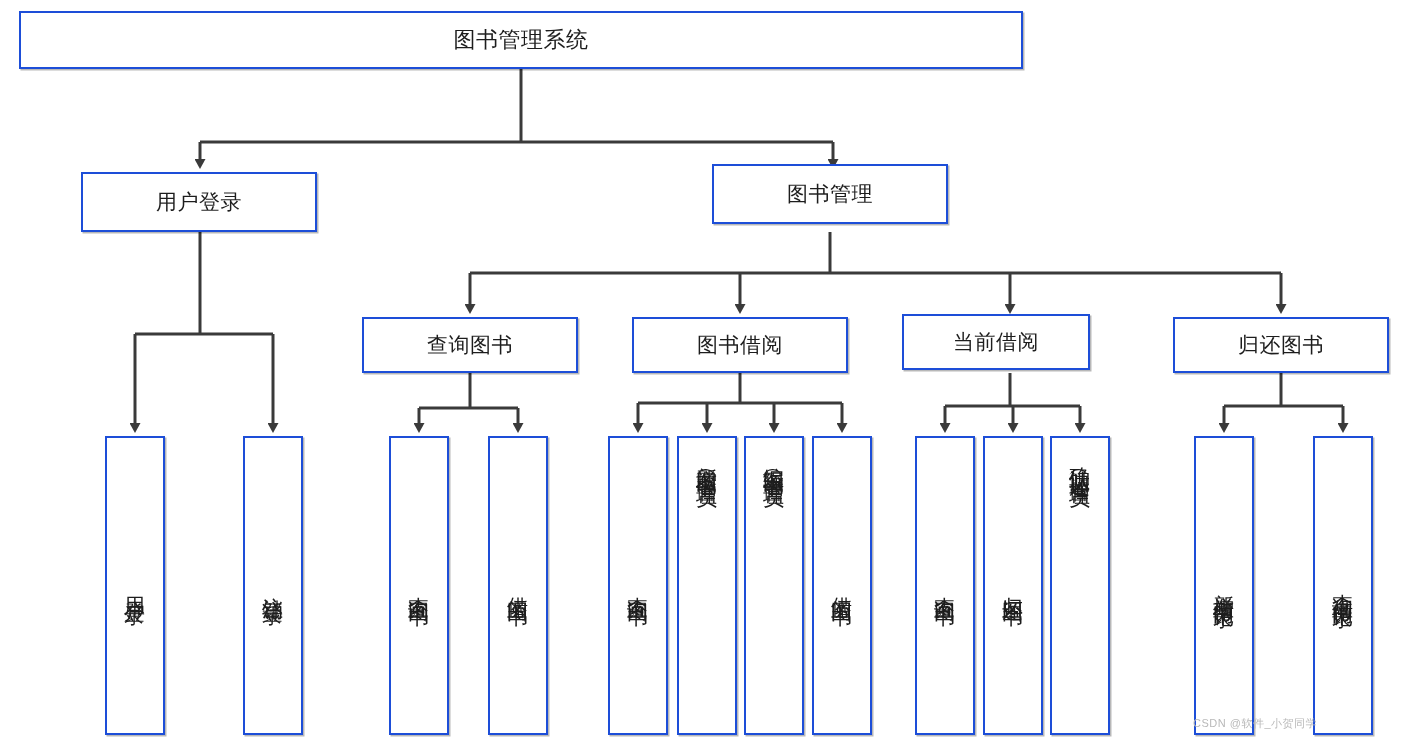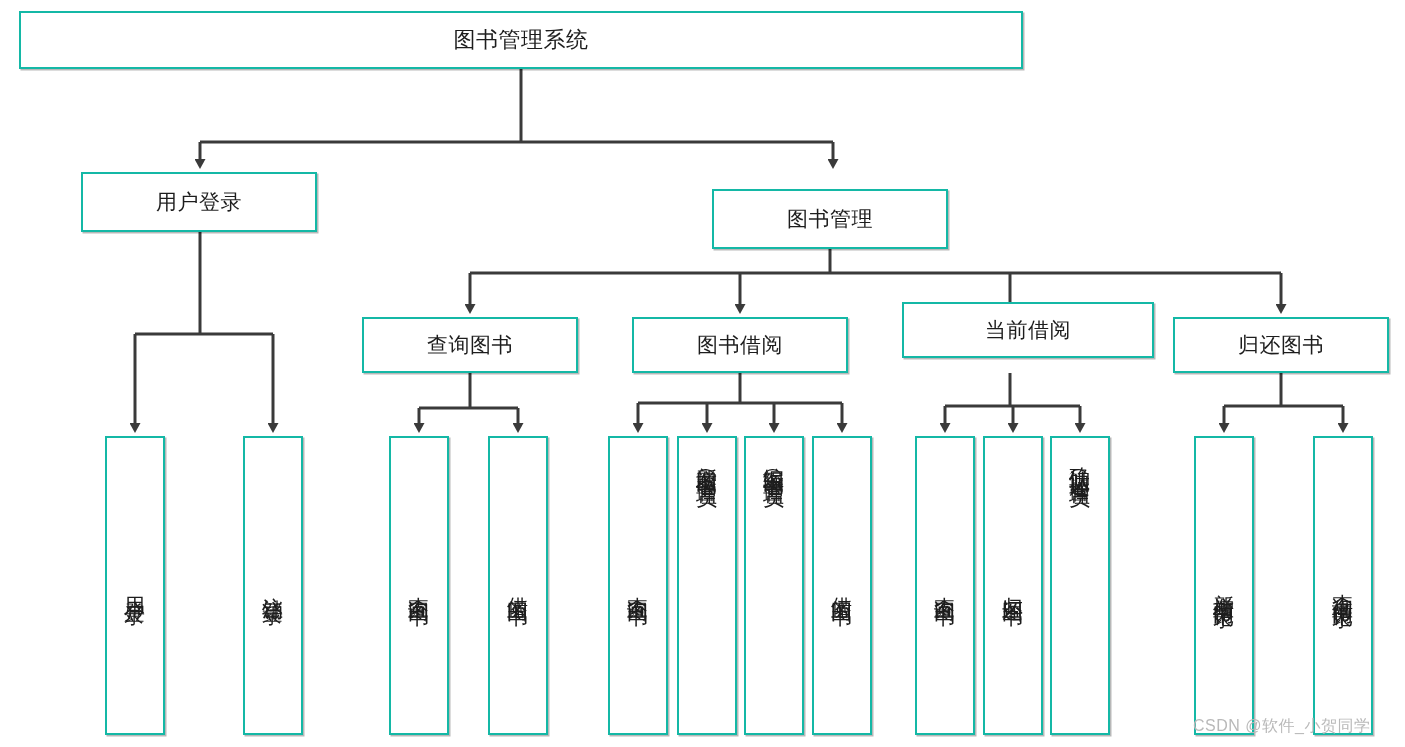--- a/index.html
+++ b/index.html
@@ -23,21 +23,21 @@
     left: 0;
     top: 0;
     width: 1405px;
     height: 747px;
     pointer-events: none;
   }
   .node {
     position: absolute;
     box-sizing: border-box;
     background: #ffffff;
-    border: 2px solid #14b8a6;
+    border: 2px solid #1d4ed8;
     display: flex;
     align-items: center;
     justify-content: center;
     box-shadow: 1.5px 1.5px 0 rgba(0,0,0,0.28);
   }
   .node .label {
     color: #1d1d1d;
     text-align: center;
     line-height: 1.18;
     letter-spacing: 0.5px;
@@ -60,21 +60,21 @@
     letter-spacing: 3px;
     line-height: 1;
     white-space: nowrap;
   }
   .node.vertical.centered {
     align-items: center;
     padding-top: 0;
   }
   .watermark {
     position: absolute;
-    font-size: 16px;
+    font-size: 11px;
     color: #b9b9b9;
     white-space: nowrap;
     letter-spacing: 0.5px;
   }
 </style>
 </head>
 <body>
 
 <div id="diagram-canvas">
 
@@ -128,31 +128,31 @@
     </g>
   </svg>
 
   <div class="node root horizontal" style="left:19px; top:11px; width:1004px; height:58px;">
     <span class="label">图书管理系统</span>
   </div>
 
   <div class="node horizontal" style="left:81px; top:172px; width:236px; height:60px;">
     <span class="label">用户登录</span>
   </div>
-  <div class="node horizontal" style="left:712px; top:189px; width:236px; height:60px;">
+  <div class="node horizontal" style="left:712px; top:164px; width:236px; height:60px;">
     <span class="label">图书管理</span>
   </div>
 
   <div class="node horizontal" style="left:362px; top:317px; width:216px; height:56px;">
     <span class="label">查询图书</span>
   </div>
   <div class="node horizontal" style="left:632px; top:317px; width:216px; height:56px;">
     <span class="label">图书借阅</span>
   </div>
-  <div class="node horizontal" style="left:902px; top:302px; width:252px; height:56px;">
+  <div class="node horizontal" style="left:902px; top:314px; width:188px; height:56px;">
     <span class="label">当前借阅</span>
   </div>
   <div class="node horizontal" style="left:1173px; top:317px; width:216px; height:56px;">
     <span class="label">归还图书</span>
   </div>
 
   <div class="node vertical centered" style="left:105px; top:436px; width:60px; height:299px;">
     <span class="label">用户登录</span>
   </div>
   <div class="node vertical centered" style="left:243px; top:436px; width:60px; height:299px;">

